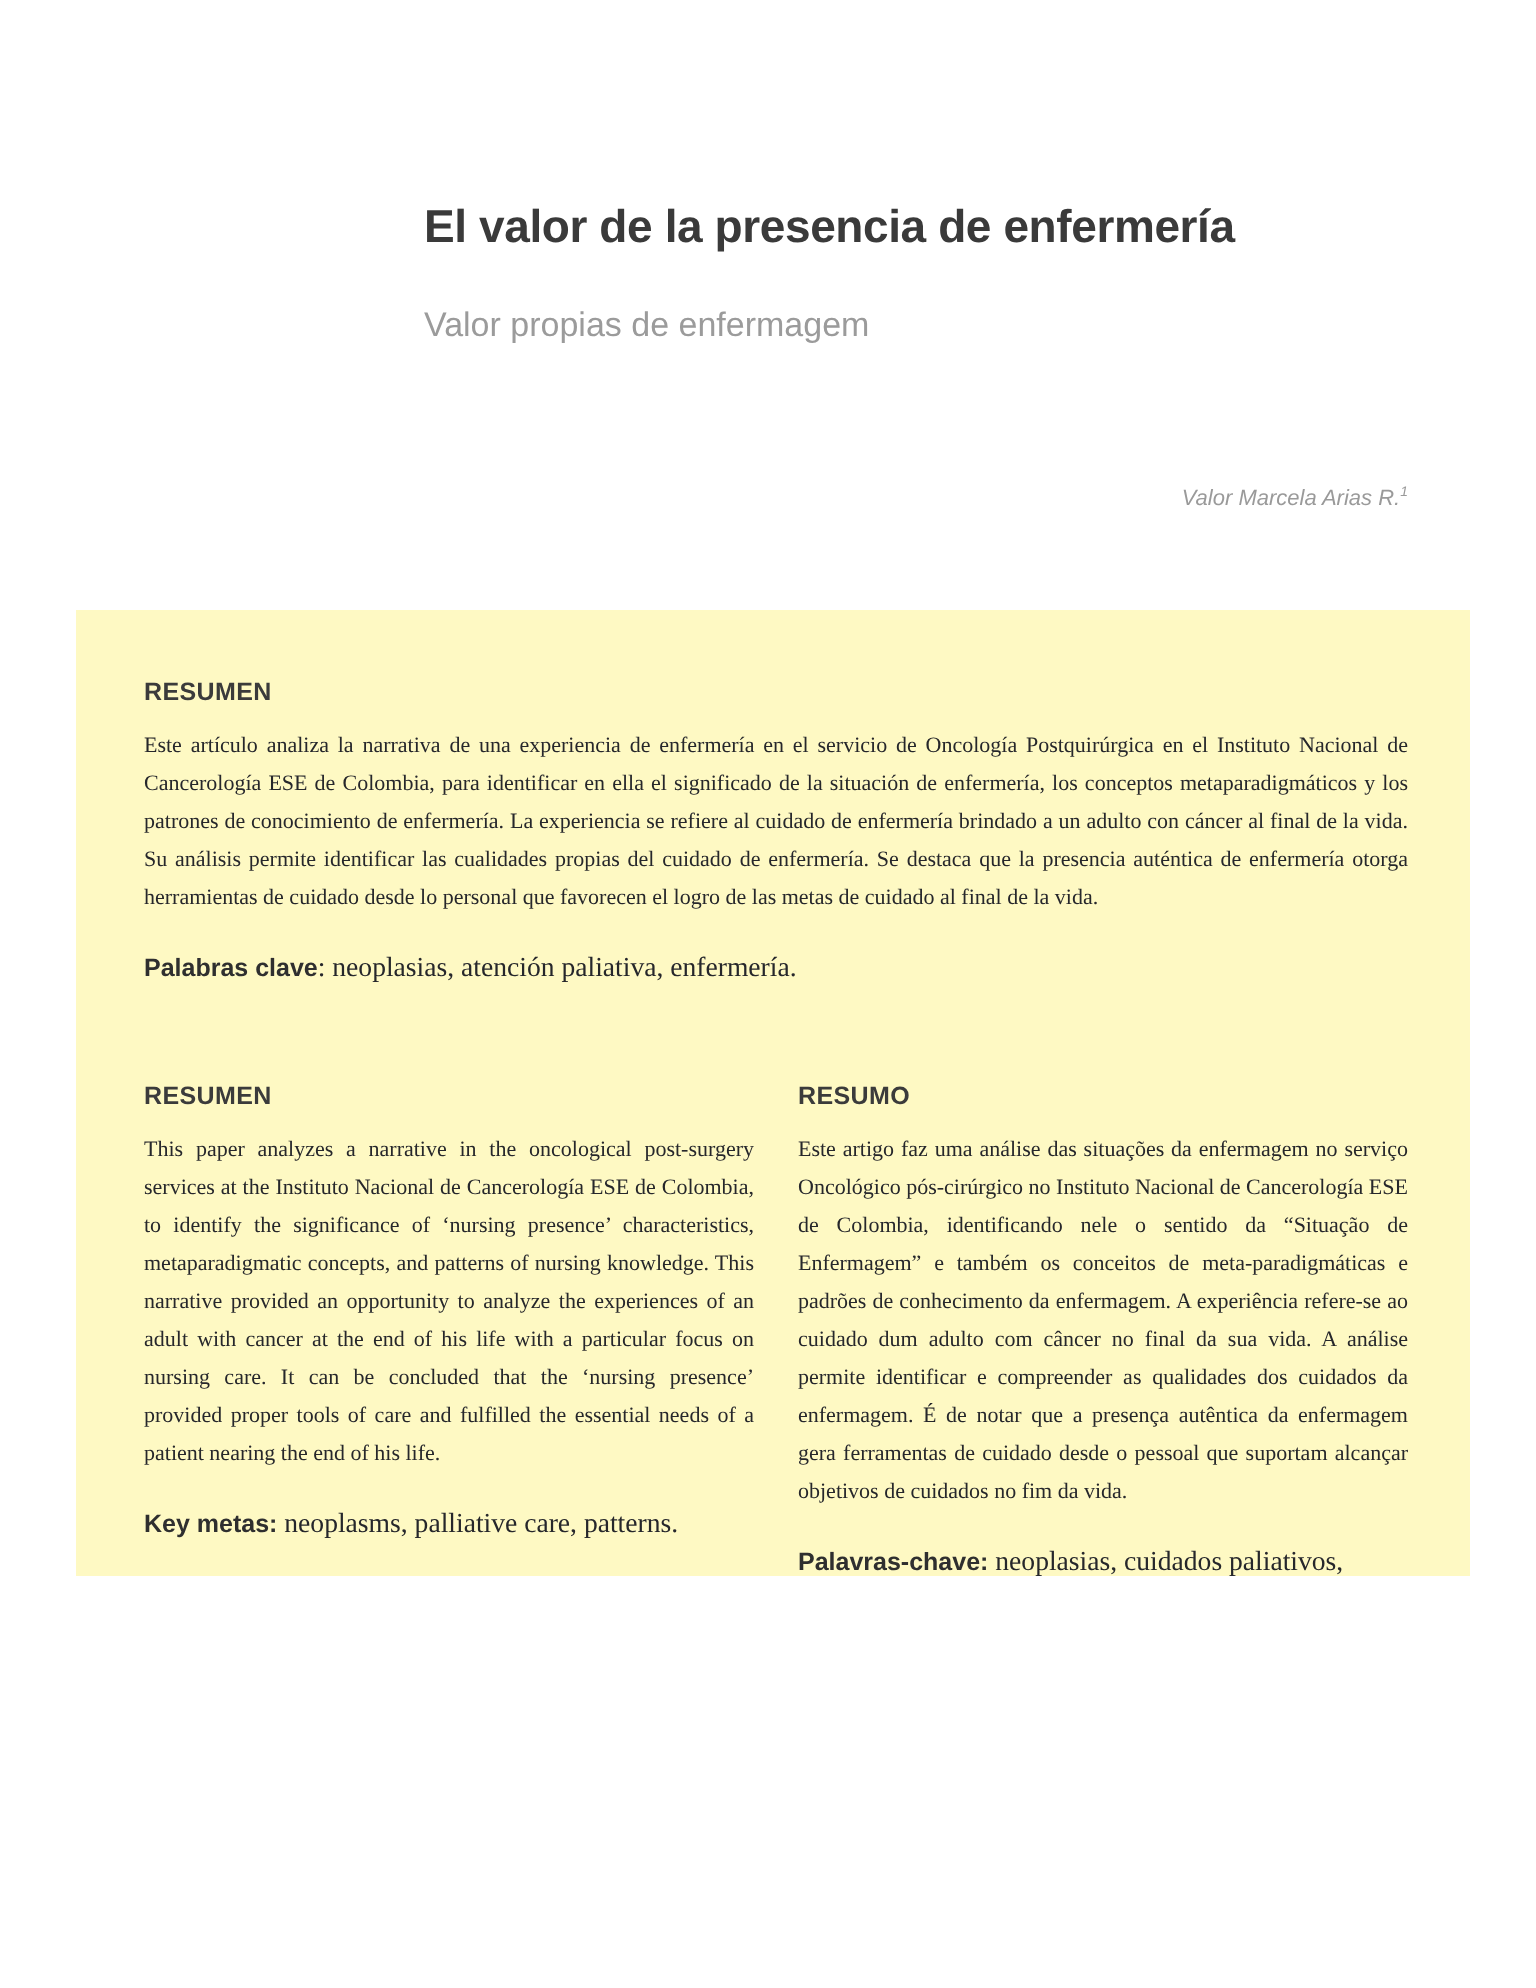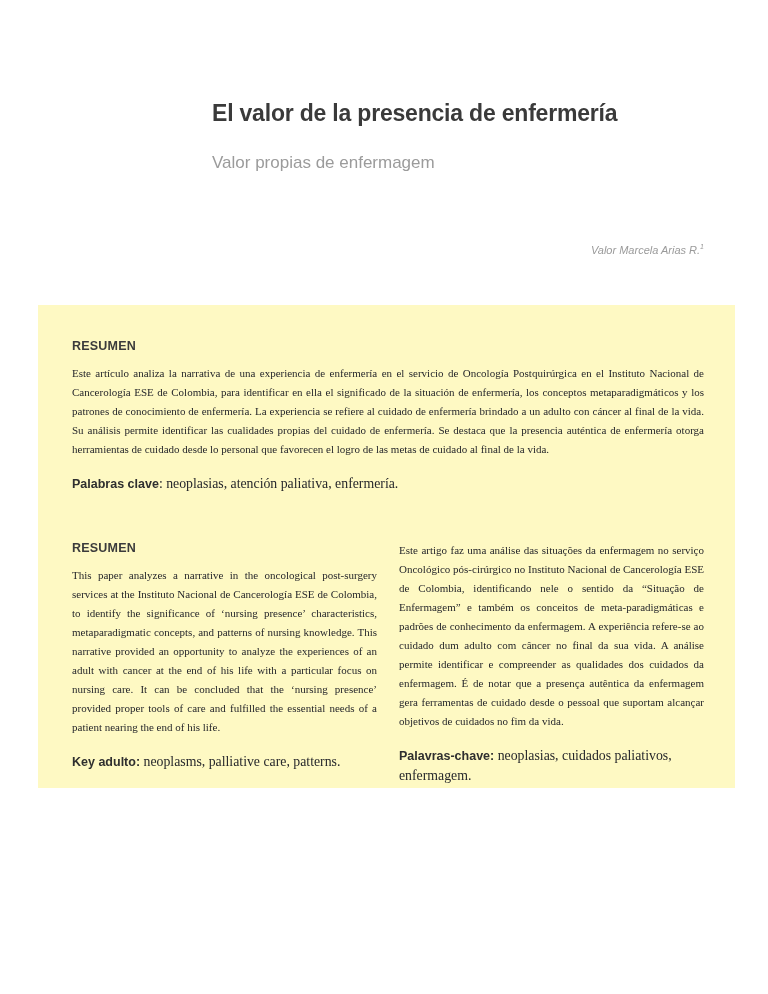--- a/index.html
+++ b/index.html
@@ -124,24 +124,25 @@
 
     <h4 class="section-heading">RESUMEN</h4>
     <p class="body-par">Este artículo analiza la narrativa de una experiencia de enfermería en el servicio de Oncología Postquirúrgica en el Instituto Nacional de Cancerología ESE de Colombia, para identificar en ella el significado de la situación de enfermería, los conceptos metaparadigmáticos y los patrones de conocimiento de enfermería. La experiencia se refiere al cuidado de enfermería brindado a un adulto con cáncer al final de la vida. Su análisis permite identificar las cualidades propias del cuidado de enfermería. Se destaca que la presencia auténtica de enfermería otorga herramientas de cuidado desde lo personal que favorecen el logro de las metas de cuidado al final de la vida.</p>
     <p class="kw-line"><span class="kw-label">Palabras clave</span><span>: neoplasias, atención paliativa, enfermería.</span></p>
 
     <div class="two-col">
 
       <div class="col-left">
         <h4 class="section-heading">RESUMEN</h4>
         <p class="body-par">This paper analyzes a narrative in the oncological post-surgery services at the Instituto Nacional de Cancerología ESE de Colombia, to identify the significance of ‘nursing presence’ characteristics, metaparadigmatic concepts, and patterns of nursing knowledge. This narrative provided an opportunity to analyze the experiences of an adult with cancer at the end of his life with a particular focus on nursing care. It can be concluded that the ‘nursing presence’ provided proper tools of care and fulfilled the essential needs of a patient nearing the end of his life.</p>
-        <p class="kw-line"><span class="kw-label">Key adulto:</span><span> neoplasms, palliative care, patterns.</span></p>
+        <p class="kw-line"><span class="kw-label">Key metas:</span><span> neoplasms, palliative care, patterns.</span></p>
       </div>
 
       <div class="col-right">
+        <h4 class="section-heading">RESUMO</h4>
         <p class="body-par">Este artigo faz uma análise das situações da enfermagem no serviço Oncológico pós-cirúrgico no Instituto Nacional de Cancerología ESE de Colombia, identificando nele o sentido da “Situação de Enfermagem” e também os conceitos de meta-paradigmáticas e padrões de conhecimento da enfermagem. A experiência refere-se ao cuidado dum adulto com câncer no final da sua vida. A análise permite identificar e compreender as qualidades dos cuidados da enfermagem. É de notar que a presença autêntica da enfermagem gera ferramentas de cuidado desde o pessoal que suportam alcançar objetivos de cuidados no fim da vida.</p>
         <p class="kw-line"><span class="kw-label">Palavras-chave:</span><span> neoplasias, cuidados paliativos, enfermagem.</span></p>
       </div>
 
     </div>
   </div>
 
   <div class="page-footer">
     <p class="received-line">Recibido: 2013-01-20; aprobado: 2014-04-23</p>
     <div class="footnote">

